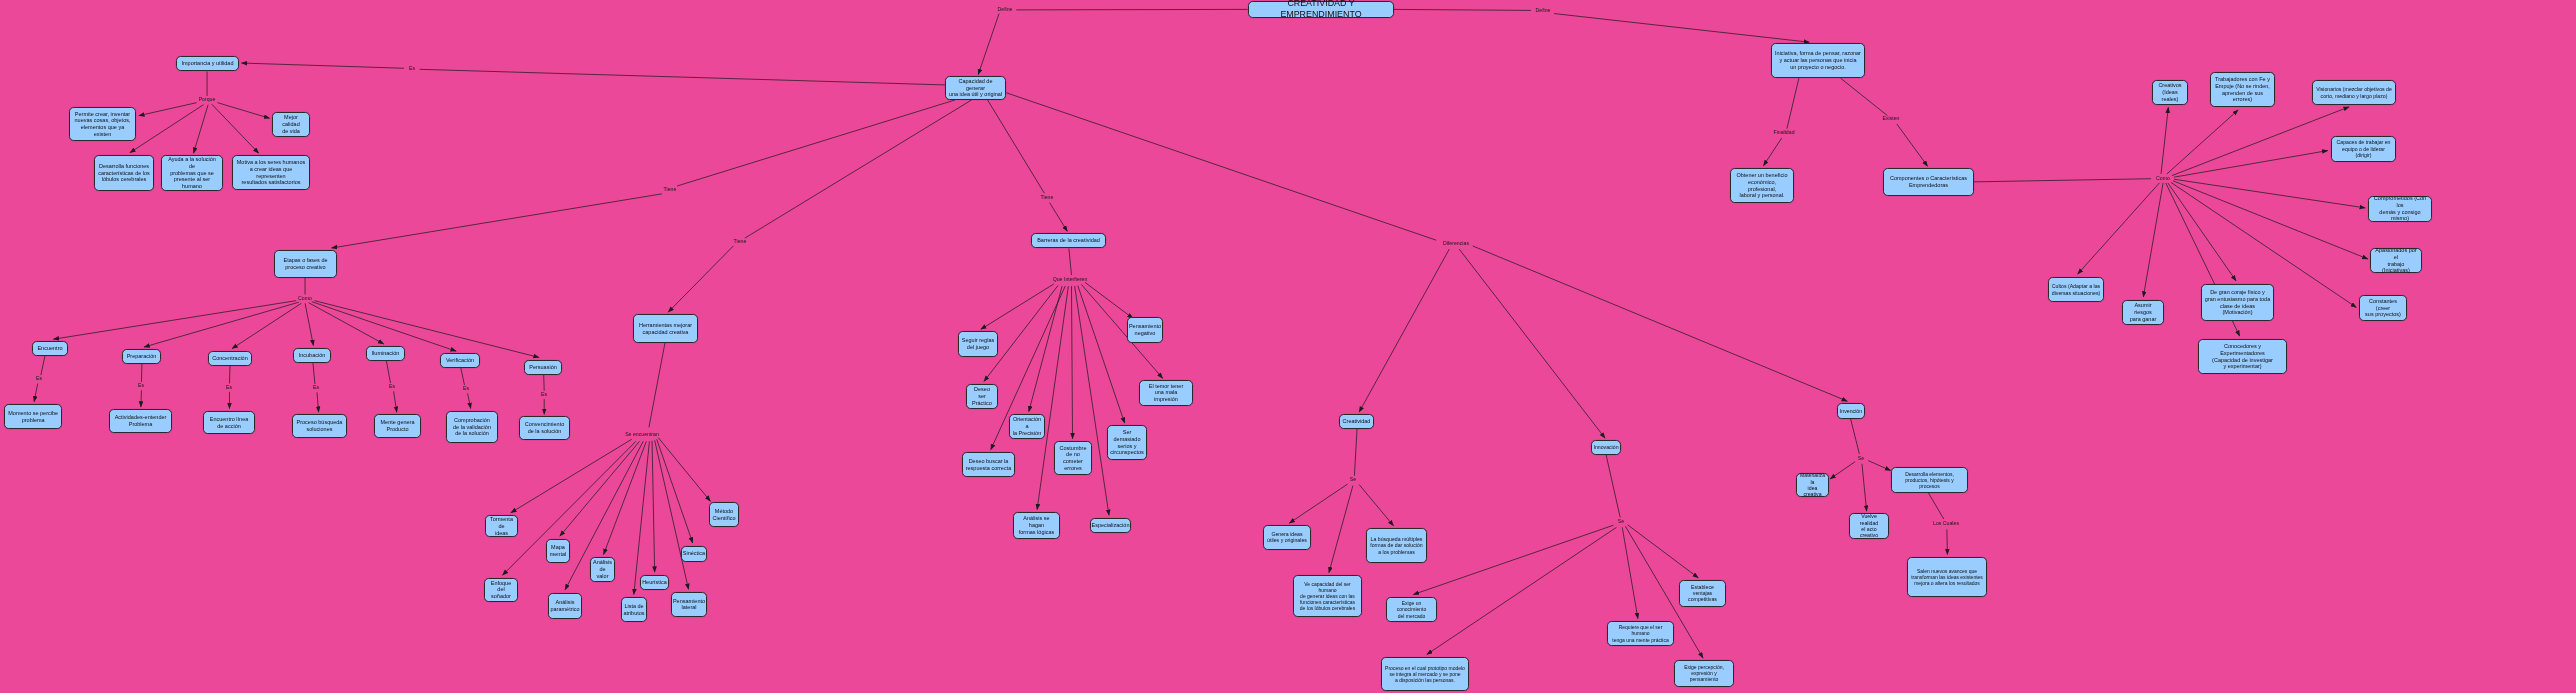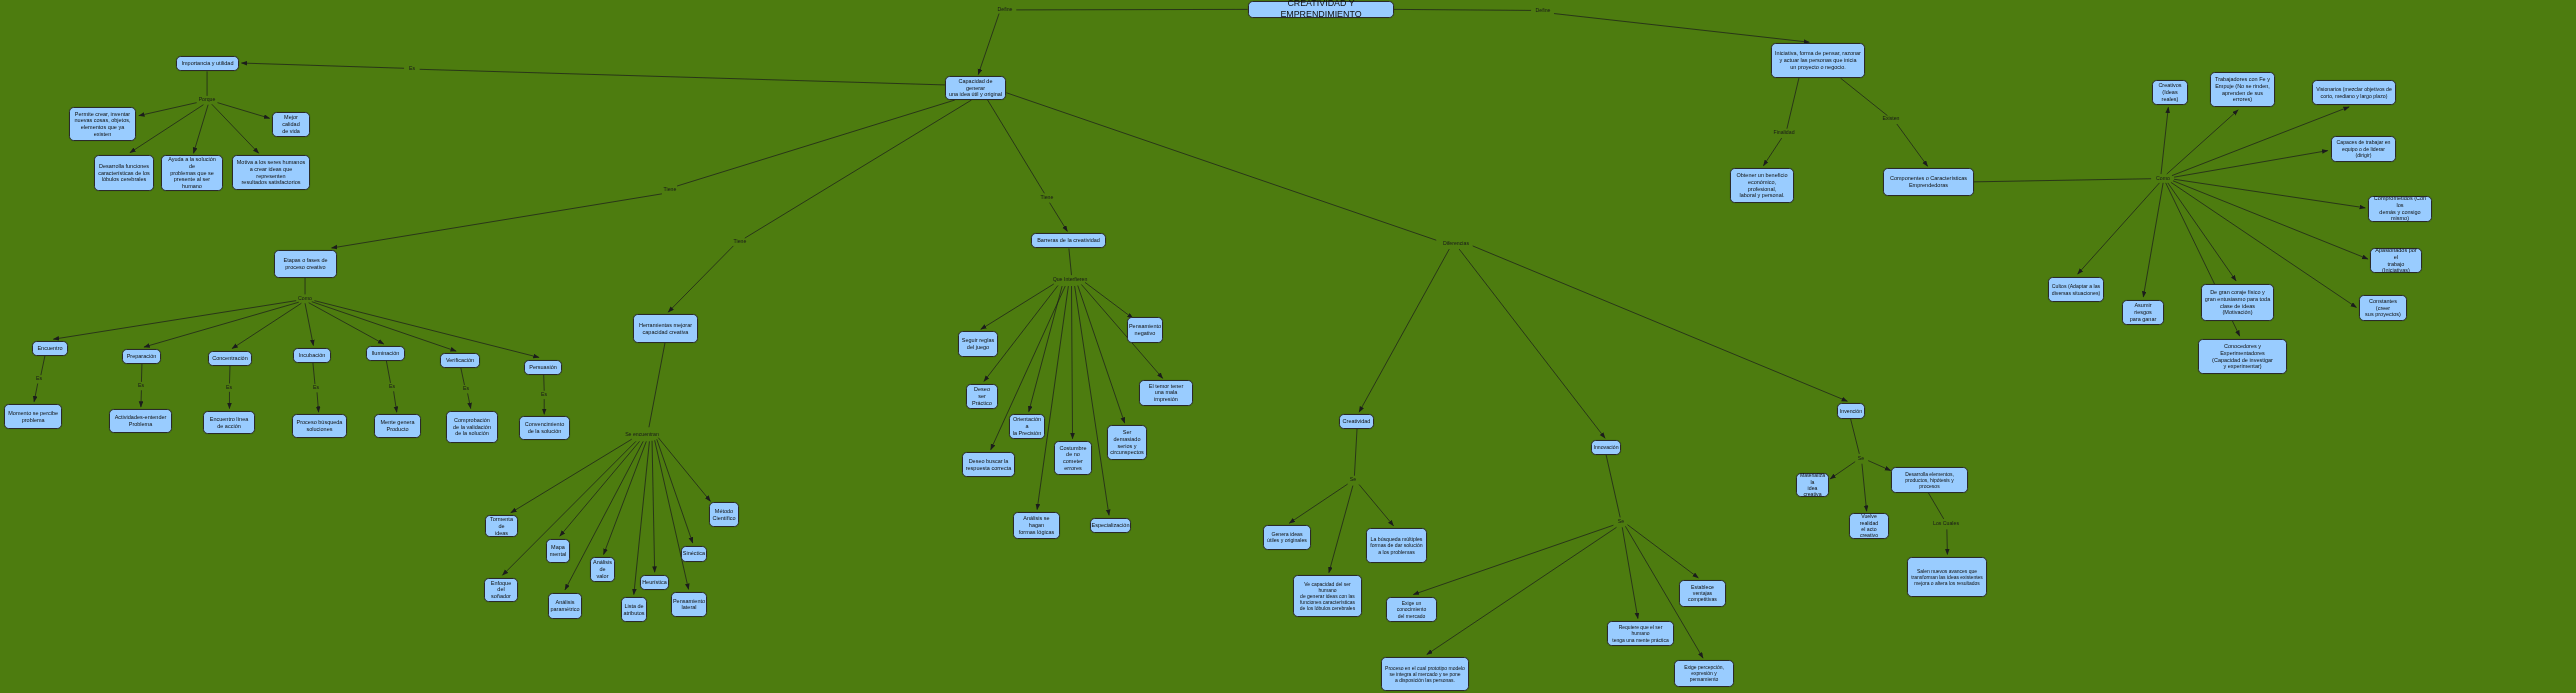--- a/index.html
+++ b/index.html
@@ -24,21 +24,21 @@
     transform:translate(-50%,-50%);
     font-size:5.2px;
     color:#1a1a1a;
     white-space:nowrap;
     line-height:1;
   }
 </style>
 </head>
 <body>
 
-<div id="canvas" style="background: #4d7c0f;">
+<div id="canvas" style="background: #ec4899;">
     <svg id="wires" width="2576" height="693" viewBox="0 0 4943 1330">
       <defs>
         <marker id="arrow" markerWidth="13" markerHeight="10" refX="11" refY="4.5" orient="auto" markerUnits="userSpaceOnUse">
           <path d="M0,0 L12,4.5 L0,9 z" fill="#1c1c1c"></path>
         </marker>
       </defs>
       <line x1="2394" y1="18" x2="1950" y2="19" stroke="#1c1c1c" stroke-width="1.4"></line>
       <line x1="1917" y1="26" x2="1877" y2="143" stroke="#1c1c1c" stroke-width="1.4" marker-end="url(#arrow)"></line>
       <line x1="2674" y1="18" x2="2938" y2="20" stroke="#1c1c1c" stroke-width="1.4"></line>
       <line x1="2982" y1="26" x2="3472" y2="81" stroke="#1c1c1c" stroke-width="1.4" marker-end="url(#arrow)"></line>

